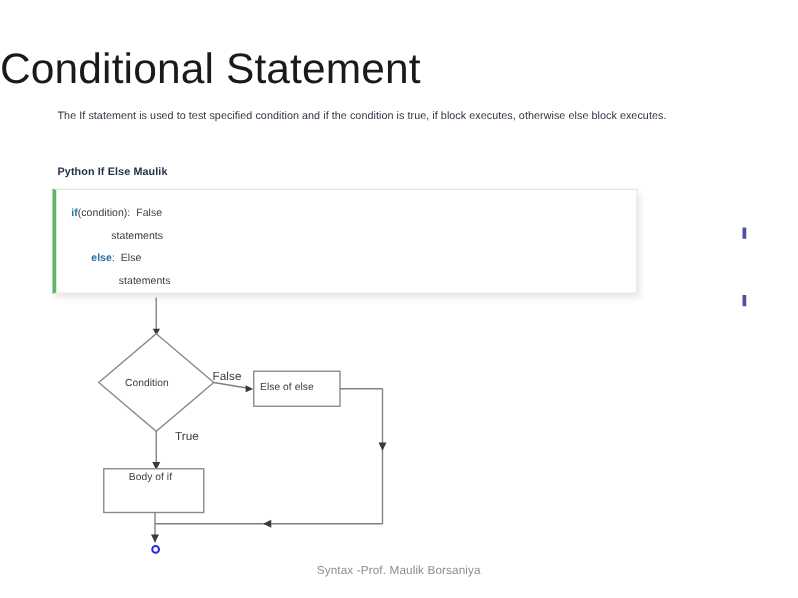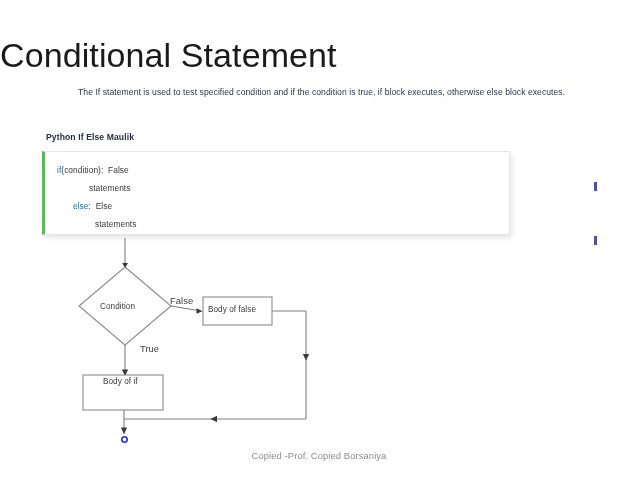--- a/index.html
+++ b/index.html
@@ -37,21 +37,21 @@
   
   .body-para {
     position: absolute;
     left: 46px;
     font-size: 8.6px;
     line-height: 12px;
     color: #2d3542;
     letter-spacing: 0.05px;
     white-space: nowrap;
   }
-  #para-1 { top: 86px; margin-left: 32px; }
+  #para-1 { top: 86px; }
   #para-2 { top: 109px; }
   #syntax-heading {
     position: absolute;
     left: 46px;
     top: 131px;
     font-size: 8.6px;
     line-height: 12px;
     font-weight: bold;
     color: #233046;
     letter-spacing: 0.1px;
@@ -79,21 +79,21 @@
     color: #3a3a3a;
     white-space: pre;
     letter-spacing: 0.05px;
   }
   #code-line-1 { left: 12px; top: 13px; }
   #code-line-2 { left: 44px; top: 31px; }
   #code-line-3 { left: 28px; top: 49px; }
   #code-line-4 { left: 50px; top: 67px; }
   .kw {
     color: #2471a3;
-    font-weight: normal;
+    font-weight: bold;
   }
 
   
   #flowchart {
     position: absolute;
     left: 0;
     top: 0;
     width: 638px;
     height: 478px;
     pointer-events: none;
@@ -196,22 +196,22 @@
 
     <circle cx="124.5" cy="439.5" r="2.7" fill="none" stroke="#2a2adc" stroke-width="1.6"></circle>
   </svg>
 
   <div class="flow-label" id="label-condition">Condition</div>
 
   <div class="flow-label" id="label-false">False</div>
 
   <div class="flow-label" id="label-true">True</div>
 
-  <div class="flow-label" id="label-body-else">Body of false</div>
+  <div class="flow-label" id="label-body-else">Else of else</div>
 
   <div class="flow-label" id="label-body-if">Body of if</div>
 
-  <div id="footer-credit">Copied -Prof. Copied Borsaniya</div>
+  <div id="footer-credit">Syntax -Prof. Maulik Borsaniya</div>
 
   <div class="edge-artifact" id="artifact-top"></div>
   <div class="edge-artifact" id="artifact-bottom"></div>
 
 </div>
 
 </body></html>

